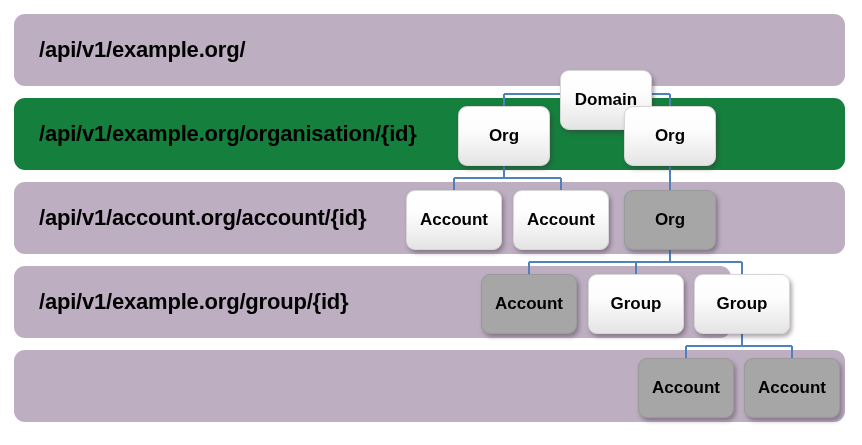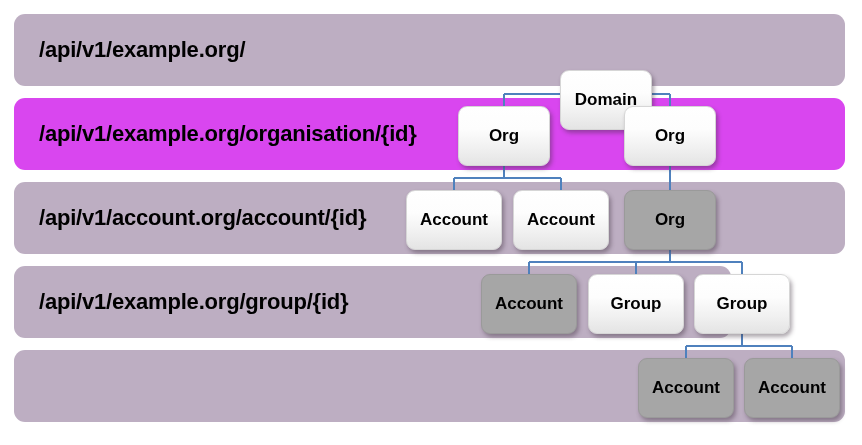--- a/index.html
+++ b/index.html
@@ -60,21 +60,21 @@
   }
 </style>
 </head>
 <body>
 
 <div id="stage">
 
   <div class="band" id="band-0" style="left: 14px; top: 14px; width: 831px; height: 72px; background: rgb(189, 174, 194);">
     <div class="band-label">/api/v1/example.org/</div>
   </div>
-  <div class="band" id="band-1" style="left: 14px; top: 98px; width: 831px; height: 72px; background: #d946ef;">
+  <div class="band" id="band-1" style="left: 14px; top: 98px; width: 831px; height: 72px; background: #15803d;">
     <div class="band-label">/api/v1/example.org/organisation/{id}</div>
   </div>
   <div class="band" id="band-2" style="left: 14px; top: 182px; width: 831px; height: 72px; background: rgb(189, 174, 194);">
     <div class="band-label">/api/v1/account.org/account/{id}</div>
   </div>
   <div class="band" id="band-3" style="left: 14px; top: 266px; width: 717px; height: 72px; background: rgb(189, 174, 194);">
     <div class="band-label">/api/v1/example.org/group/{id}</div>
   </div>
   <div class="band" id="band-4" style="left: 14px; top: 350px; width: 831px; height: 72px; background: rgb(189, 174, 194);">
     <div class="band-label"></div>

